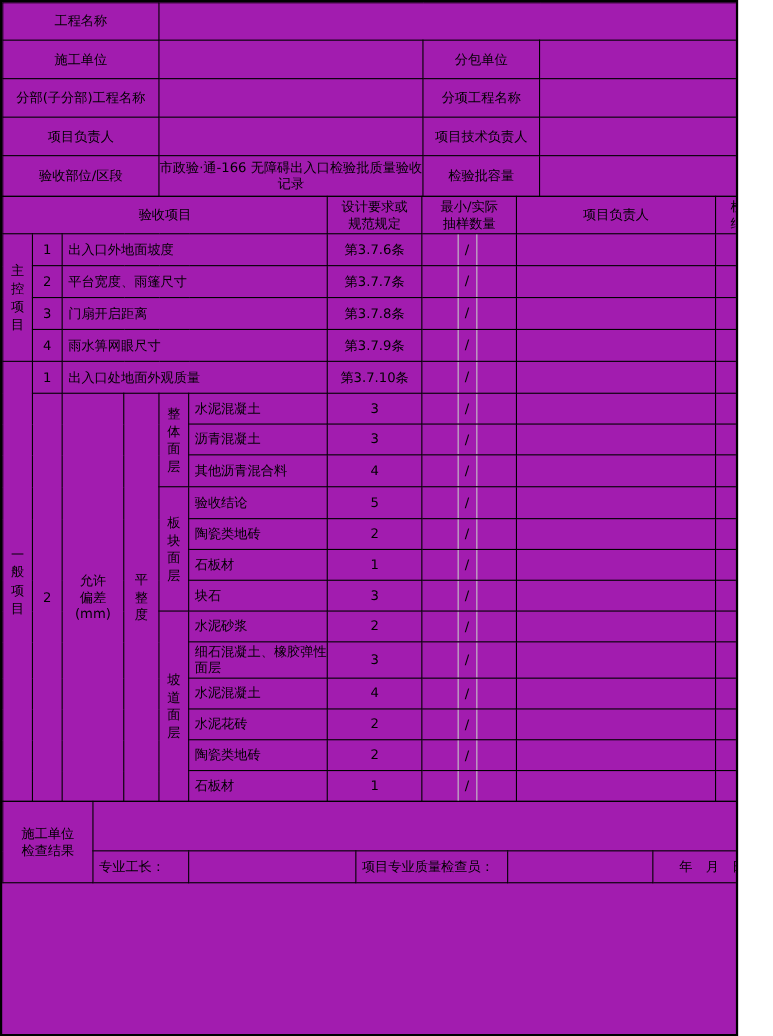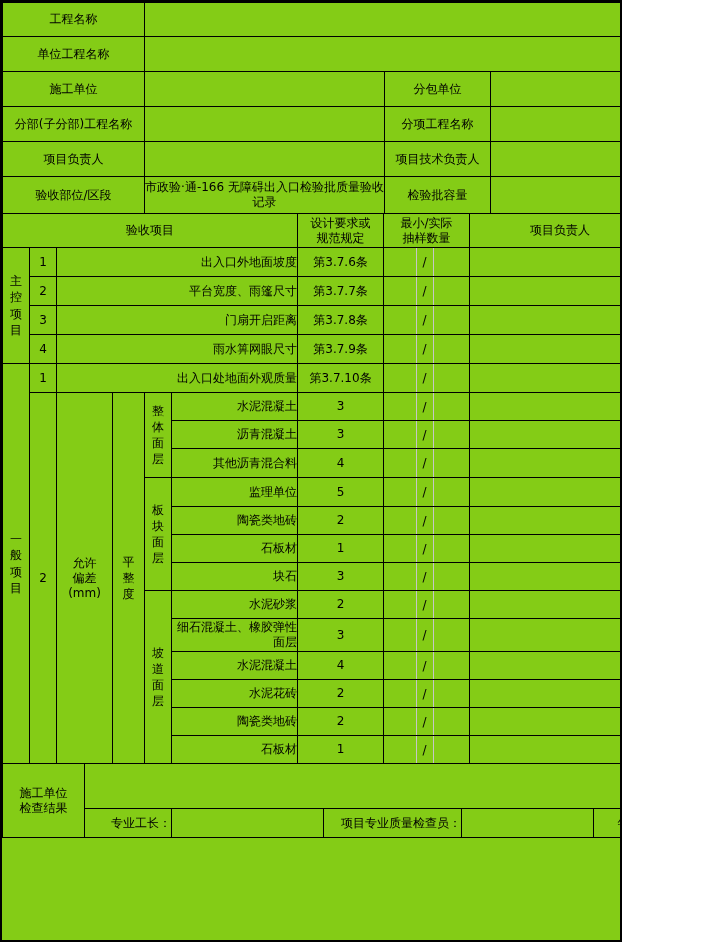--- a/index.html
+++ b/index.html
@@ -1,23 +1,23 @@
 <!DOCTYPE html>
 <html><head>
 <meta charset="utf-8">
 <style>
   * { margin:0; padding:0; box-sizing:border-box; }
   html,body { background:#fff; }
   body { font-family:"DejaVu Sans","Liberation Sans",sans-serif; color:#000; }
-  .form { width:622px; height:942px; border:2px solid #000; background:#84cc16; overflow:hidden; }
+  .form { width:671px; height:942px; border:2px solid #000; background:#a21caf; overflow:hidden; }
   table { border-collapse:collapse; table-layout:fixed; width:699px; }
   table + table { margin-top:-1px; }
   td, th { border:1px solid #000; font-size:12px; font-weight:normal; text-align:center; vertical-align:middle; overflow:hidden; line-height:1.25; }
   .pre { white-space:pre-line; }
-  .left { text-align:right; padding-left:5px; }
+  .left { text-align:left; padding-left:5px; }
   .vlabel { white-space:pre-line; line-height:1.35; }
   
   .r34 td,.r34 th{height:34px} .r35 td{height:35px} .r37 td{height:37px}
   .h34 th{height:34px} .h29 td{height:29px} .h28 td{height:28px} .h33 td{height:33px}
   .f45 td{height:45px} .f41 td{height:41px} .f29 td{height:29px}
   
   td.sampling { position:relative; }
   .gline { position:absolute; top:0; bottom:0; width:1px; background:#c6c6c6; }
   .g1 { left:37%; } .g2 { left:58%; }
   .slash { position:absolute; left:37%; width:21%; top:50%; transform:translateY(-50%); text-align:center; }
@@ -31,24 +31,20 @@
   <table>
     <colgroup>
         <col style="width:142px">
         <col style="width:240px">
         <col style="width:106px">
         <col style="width:211px">
       </colgroup>
     <tbody>
         <tr class="r34">
       <td>工程名称</td>
-      <td colspan="3"></td>
-    </tr>
-    <tr class="r35">
-      <td>单位工程名称</td>
       <td colspan="3"></td>
     </tr>
     <tr class="r35">
       <td>施工单位</td>
       <td></td>
       <td>分包单位</td>
       <td></td>
     </tr>
     <tr class="r35">
       <td>分部(子分部)工程名称</td>
@@ -209,21 +205,21 @@
           </td>
       <td></td>
       <td></td>
     </tr>
 
     <tr class="h29">
       <td rowspan="4" class="vlabel">板
 块
 面
 层</td>
-      <td class="left">监理单位</td>
+      <td class="left">验收结论</td>
       <td>5</td>
       <td class="sampling">
             <span class="gline g1"></span>
             <span class="gline g2"></span>
             <span class="slash">/</span>
           </td>
       <td></td>
       <td></td>
     </tr>
     <tr class="h28">

